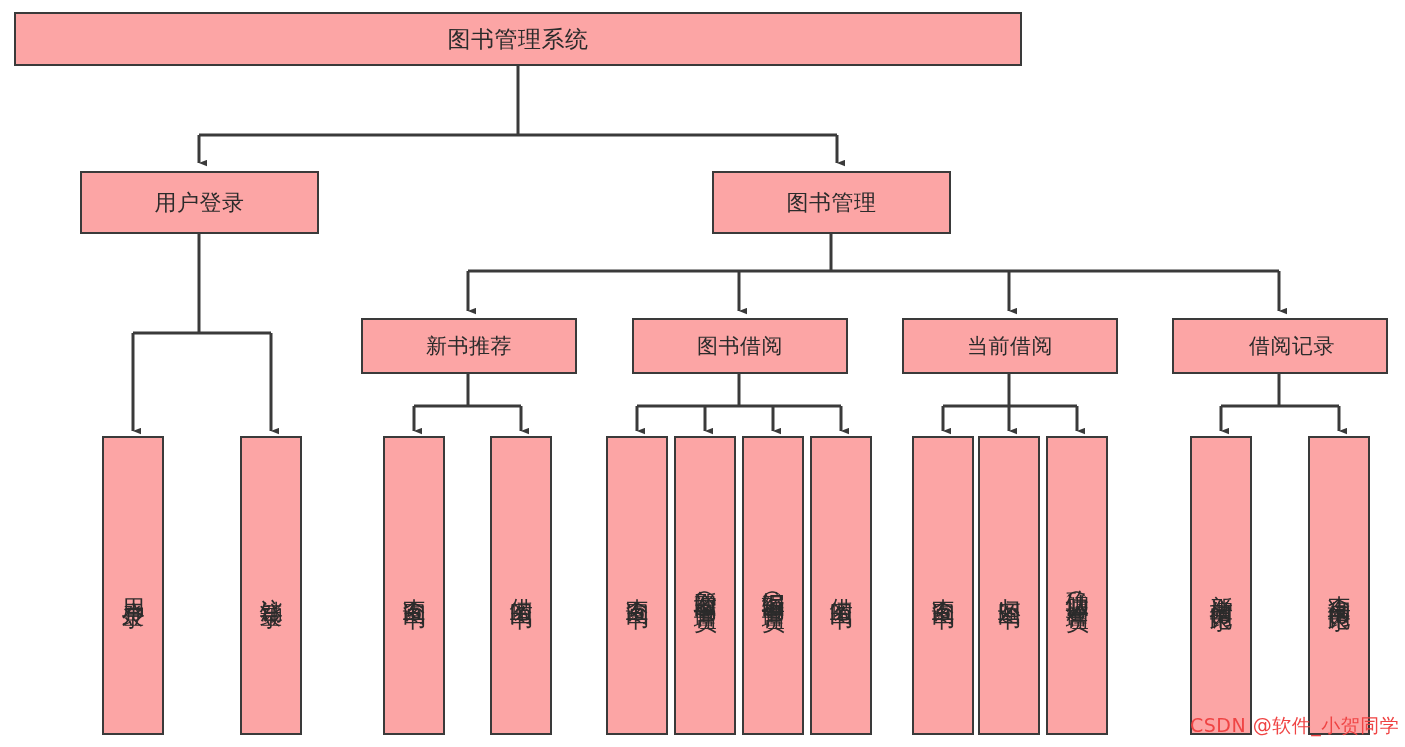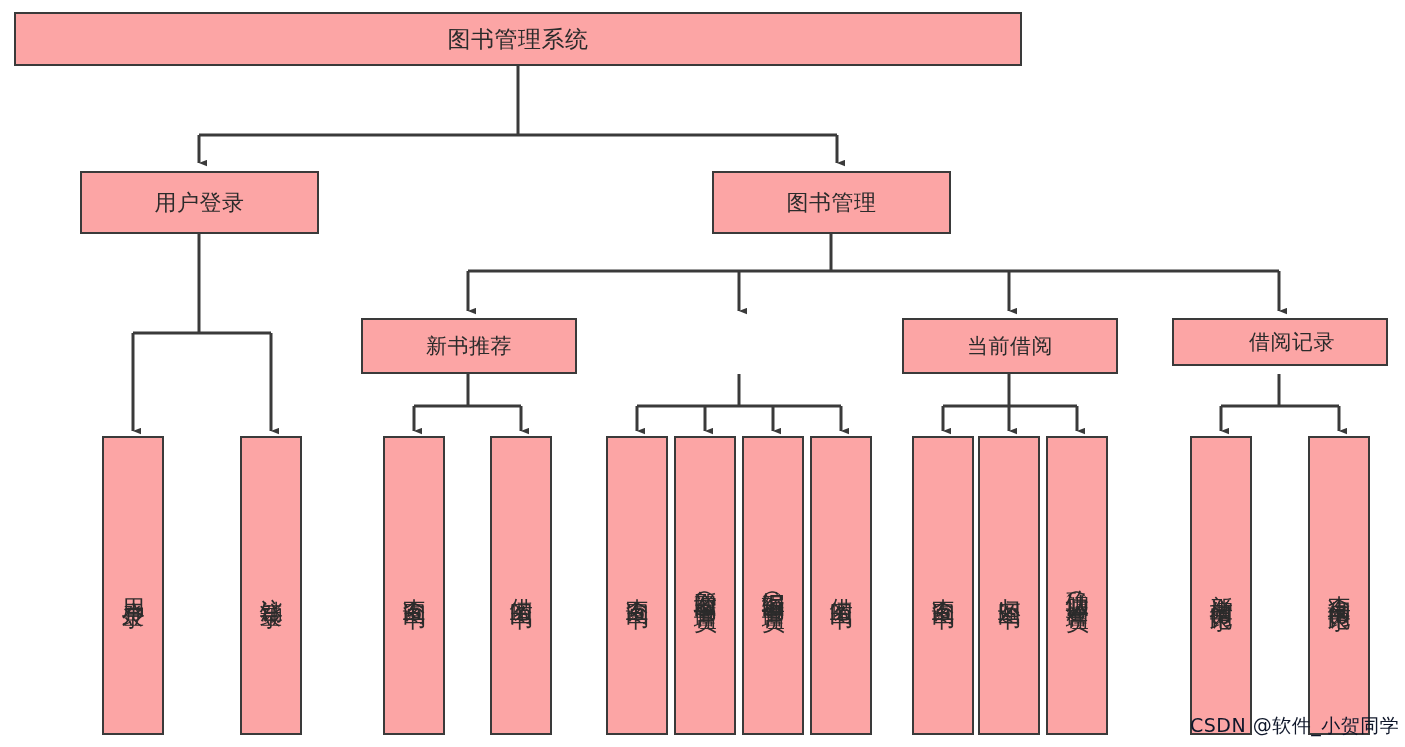--- a/index.html
+++ b/index.html
@@ -58,21 +58,21 @@
     text-orientation: upright;
     font-size: 23px;
     line-height: 1.28;
     letter-spacing: 3px;
     white-space: nowrap;
     text-align: center;
   }
   .watermark {
     position: absolute;
     z-index: 5;
-    color: #0f172a;
+    color: #ef4444;
     font-size: 19px;
     white-space: nowrap;
     letter-spacing: 0.5px;
     pointer-events: none;
   }
 </style>
 </head>
 <body>
 
 <div id="diagram-root">
@@ -134,24 +134,27 @@
   <div class="node level-1" style="left:80px; top:171px; width:239px; height:63px;">
     <span class="node-label">用户登录</span>
   </div>
   <div class="node level-1" style="left:712px; top:171px; width:239px; height:63px;justify-content:center;">
     <span class="node-label">图书管理</span>
   </div>
 
   <div class="node level-2" style="left:361px; top:318px; width:216px; height:56px;">
     <span class="node-label">新书推荐</span>
   </div>
+  <div class="node level-2" style="left:632px; top:318px; width:216px; height:56px;">
+    <span class="node-label">图书借阅</span>
+  </div>
   <div class="node level-2" style="left:902px; top:318px; width:216px; height:56px;">
     <span class="node-label">当前借阅</span>
   </div>
-  <div class="node level-2" style="left:1172px; top:318px; width:216px; height:48px;padding-left:24px;">
+  <div class="node level-2" style="left:1172px; top:318px; width:216px; height:56px;padding-left:24px;">
     <span class="node-label">借阅记录</span>
   </div>
 
   <div class="node leaf" style="left:102px; top:436px; width:62px; height:299px;">
     <span class="node-label">用户登录</span>
   </div>
   <div class="node leaf" style="left:240px; top:436px; width:62px; height:299px;">
     <span class="node-label">注销登录</span>
   </div>
 

